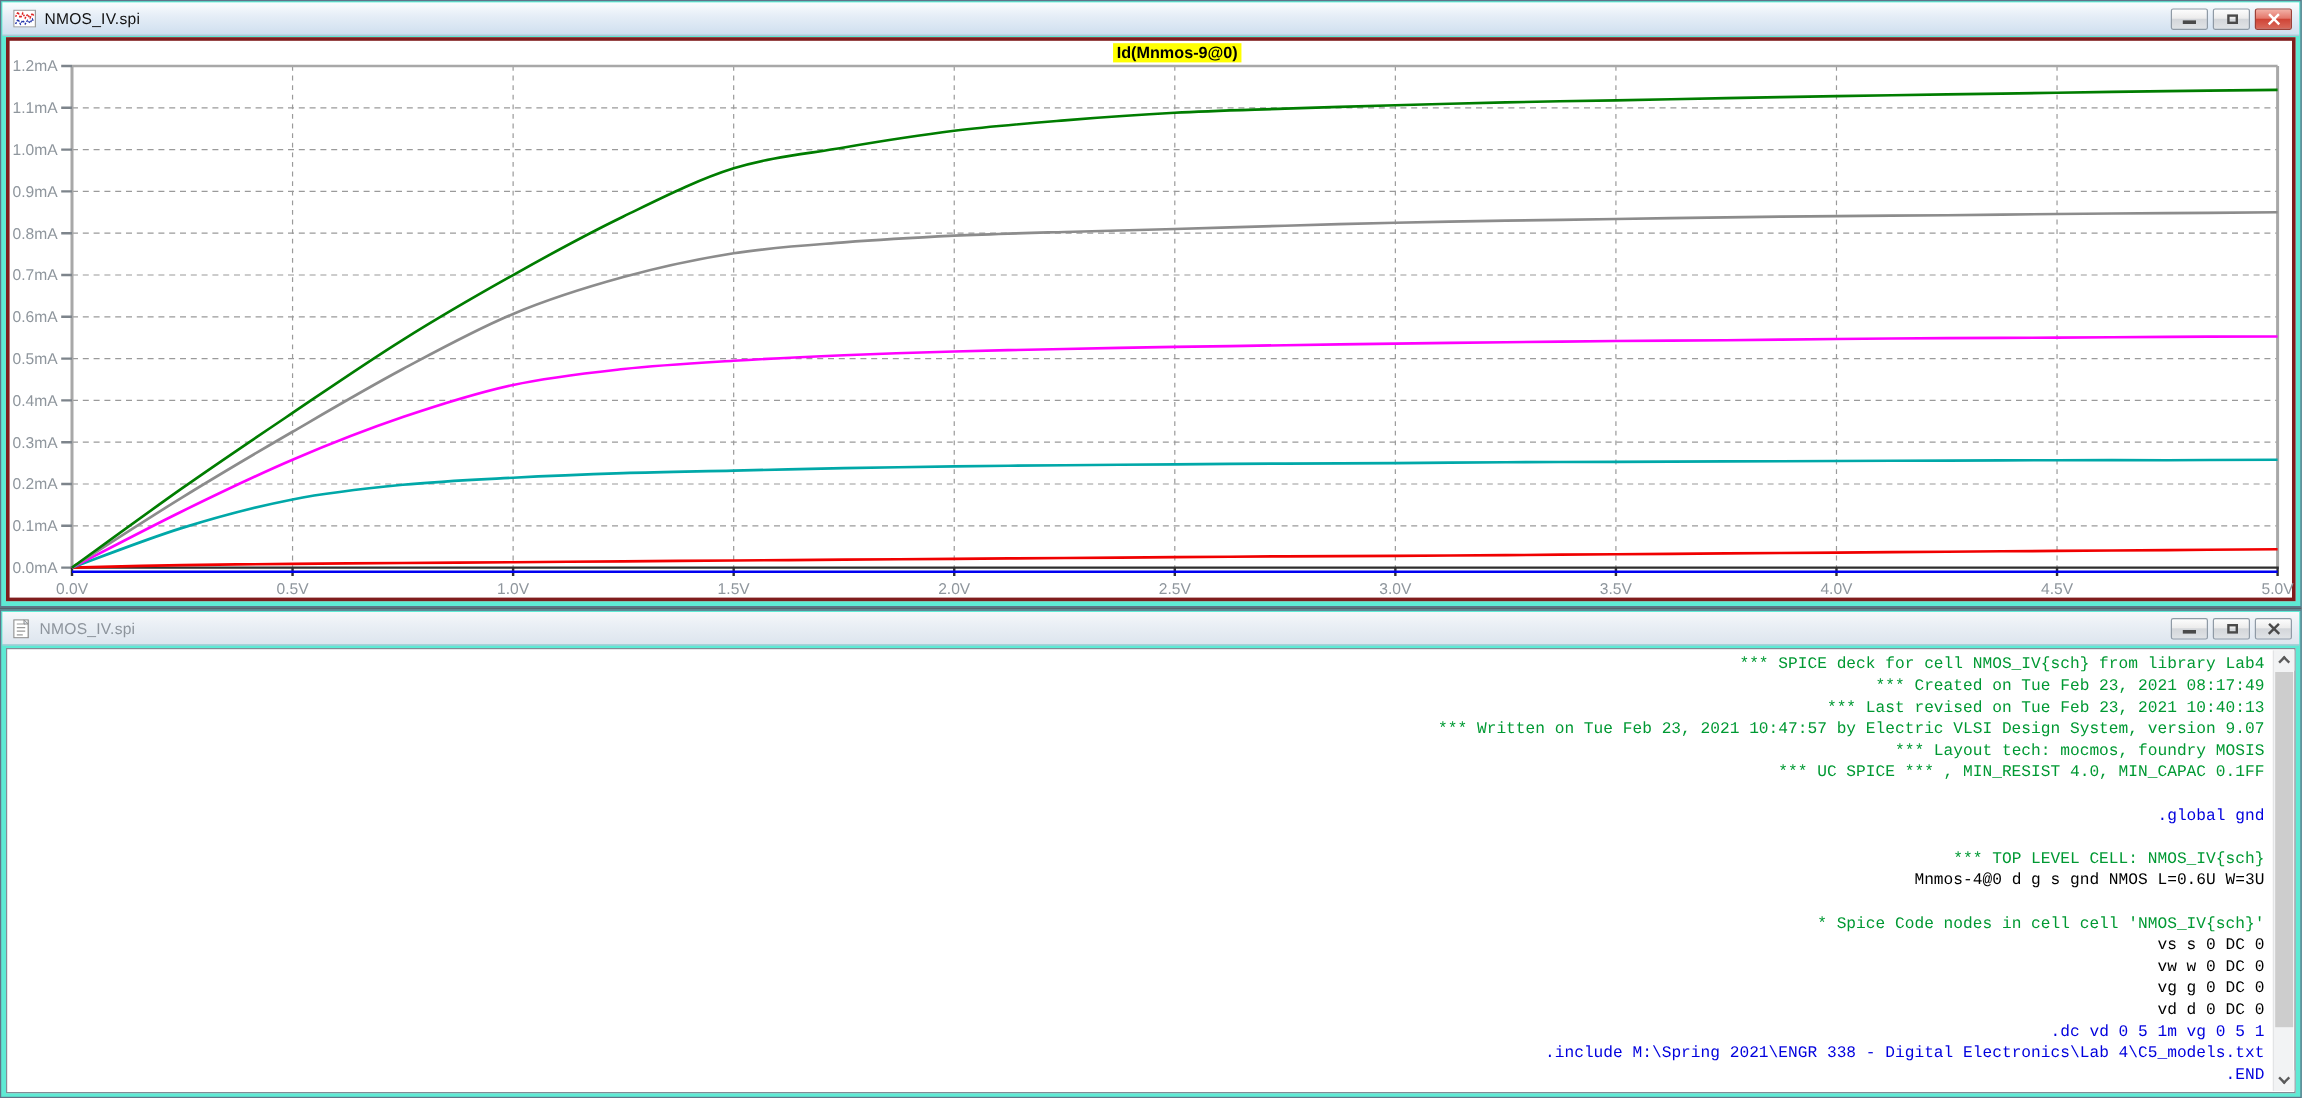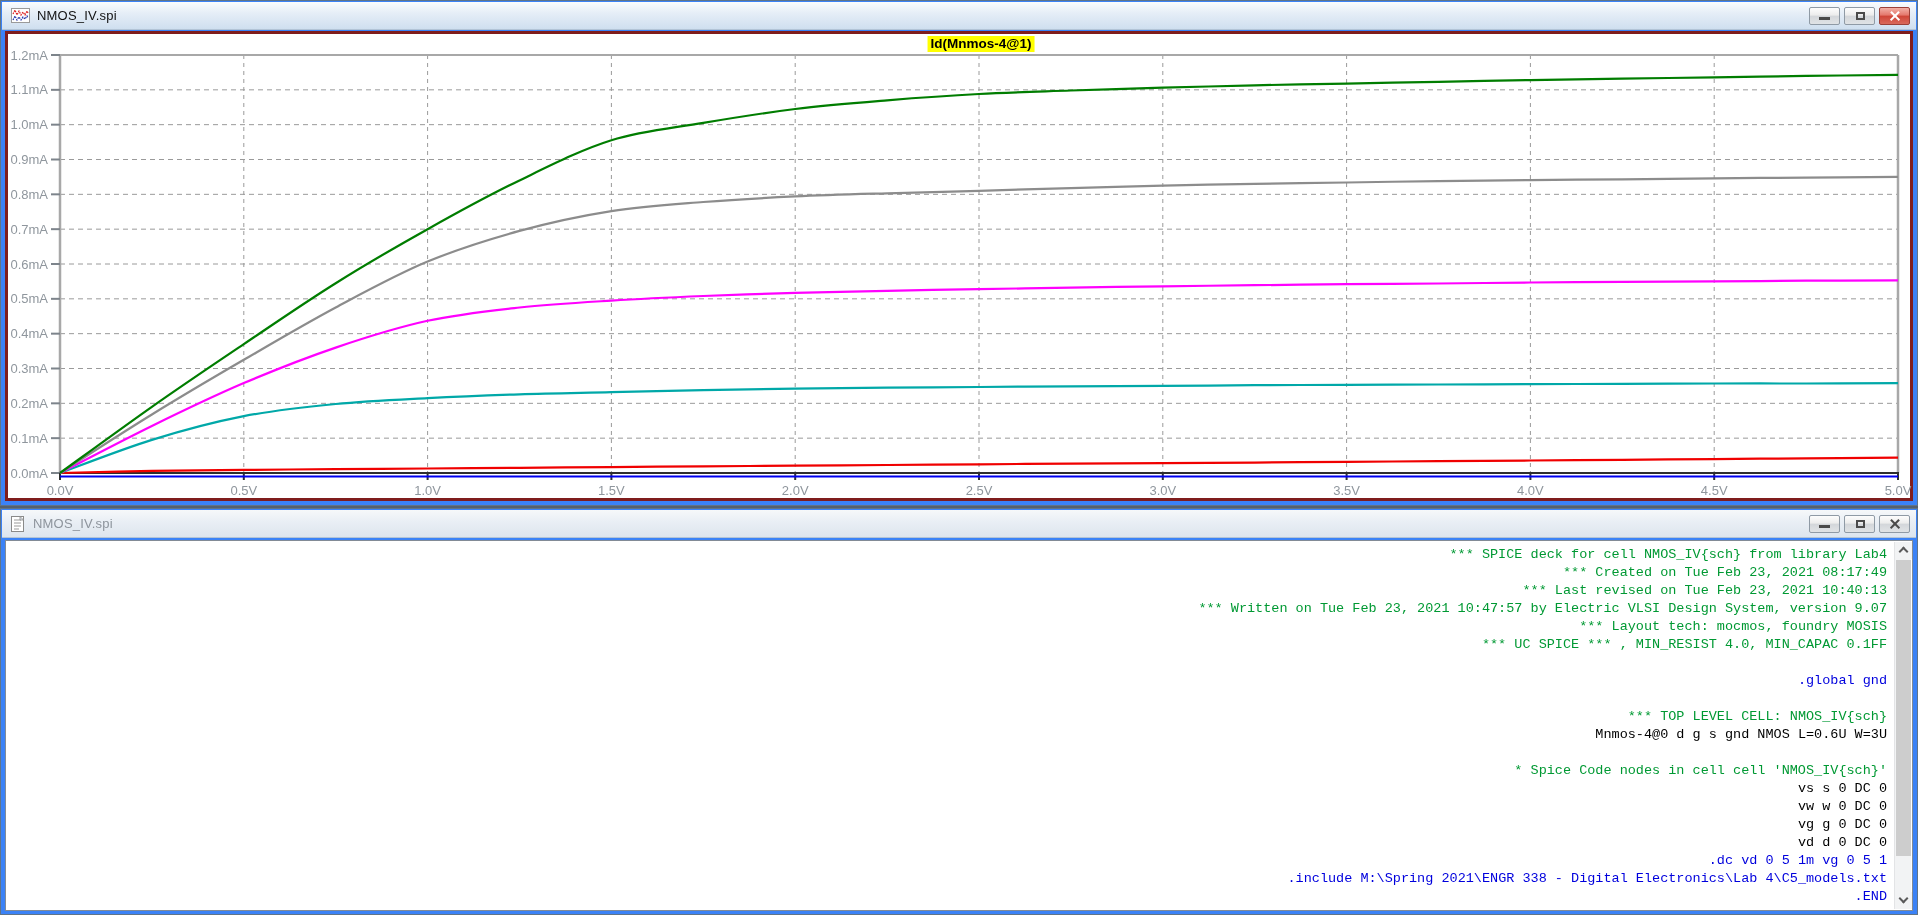--- a/index.html
+++ b/index.html
@@ -1,20 +1,20 @@
 <!DOCTYPE html>
 <html><head>
 <meta charset="utf-8">
 <style>
   * { box-sizing: border-box; margin: 0; padding: 0; }
   html,body { width: 1918px; height: 915px; overflow: hidden; background: #55606c;
               font-family: "Liberation Sans", sans-serif; }
 
   
-  .window { position: absolute; border: 1px solid #5f7489; background: #3b82f6; text-decoration: underline; }
+  .window { position: absolute; border: 1px solid #5f7489; background: #5eead4; text-decoration: underline; }
   .titlebar { position: absolute; left: 1px; right: 1px; top: 1px; height: 28px;
               display: flex; align-items: center; padding: 0 6px 0 9px;
               background: linear-gradient(#fbfdfe, #e6eef7 40%, #cfdfef);
               border-bottom: 1px solid #b3c4d6; }
   .window.inactive .titlebar { background: linear-gradient(#f6f8fa, #eaeff5 40%, #dde5ee); }
   .title-text { font-size: 13px; color: #111; margin-left: 7px; letter-spacing: .2px; }
   .window.inactive .title-text { color: #8d949c; }
   .win-buttons { margin-left: auto; display: flex; gap: 4px; }
   .wbtn { position: relative; width: 31px; height: 18px; border-radius: 2px;
           border: 1px solid #8f9aa5;
@@ -158,21 +158,21 @@
         <text x="1706.2" y="461" text-anchor="middle" fill="#8f969d" font-size="13px" font-family="Liberation Sans, sans-serif">4.5V</text>
         <line x1="1890" x2="1890" y1="439" y2="446" stroke="#2e2e2e" stroke-width="2"></line>
         <text x="1890" y="461" text-anchor="middle" fill="#8f969d" font-size="13px" font-family="Liberation Sans, sans-serif">5.0V</text>
         <path d="M52.0,442.5C67.3,442.5 113.3,442.5 143.9,442.5C174.5,442.5 205.2,442.5 235.8,442.5C266.4,442.5 297.1,442.5 327.7,442.5C358.3,442.5 389.0,442.5 419.6,442.5C450.2,442.5 480.9,442.5 511.5,442.5C542.1,442.5 572.8,442.5 603.4,442.5C634.0,442.5 664.7,442.5 695.3,442.5C725.9,442.5 756.6,442.5 787.2,442.5C817.8,442.5 848.5,442.5 879.1,442.5C909.7,442.5 940.4,442.5 971.0,442.5C1001.6,442.5 1032.3,442.5 1062.9,442.5C1093.5,442.5 1124.2,442.5 1154.8,442.5C1185.4,442.5 1216.1,442.5 1246.7,442.5C1277.3,442.5 1308.0,442.5 1338.6,442.5C1369.2,442.5 1399.9,442.5 1430.5,442.5C1461.1,442.5 1491.8,442.5 1522.4,442.5C1553.0,442.5 1583.7,442.5 1614.3,442.5C1644.9,442.5 1675.6,442.5 1706.2,442.5C1736.8,442.5 1767.5,442.5 1798.1,442.5C1828.7,442.5 1874.7,442.5 1890.0,442.5" fill="none" stroke="#0000f0" stroke-width="2.2"></path>
         <path d="M52.0,439.0C67.3,438.7 113.3,437.4 143.9,436.9C174.5,436.4 205.2,436.2 235.8,435.9C266.4,435.6 297.1,435.4 327.7,435.2C358.3,434.9 389.0,434.7 419.6,434.5C450.2,434.2 480.9,434.0 511.5,433.8C542.1,433.5 572.8,433.3 603.4,433.1C634.0,432.8 664.7,432.6 695.3,432.4C725.9,432.1 756.6,431.9 787.2,431.7C817.8,431.5 848.5,431.2 879.1,431.0C909.7,430.8 940.4,430.5 971.0,430.3C1001.6,430.1 1032.3,429.8 1062.9,429.6C1093.5,429.4 1124.2,429.4 1154.8,429.2C1185.4,429.1 1216.1,428.8 1246.7,428.6C1277.3,428.3 1308.0,428.1 1338.6,427.9C1369.2,427.6 1399.9,427.4 1430.5,427.2C1461.1,426.9 1491.8,426.7 1522.4,426.5C1553.0,426.2 1583.7,426.0 1614.3,425.8C1644.9,425.5 1675.6,425.3 1706.2,425.1C1736.8,424.8 1767.5,424.6 1798.1,424.4C1828.7,424.1 1874.7,423.8 1890.0,423.7" fill="none" stroke="#f00000" stroke-width="2.2"></path>
         <path d="M52.0,439.0C67.3,433.5 113.3,415.4 143.9,405.9C174.5,396.4 205.2,388.2 235.8,382.2C266.4,376.2 297.1,373.0 327.7,370.0C358.3,367.0 389.0,365.7 419.6,364.1C450.2,362.5 480.9,361.3 511.5,360.3C542.1,359.3 572.8,358.9 603.4,358.2C634.0,357.5 664.7,356.7 695.3,356.1C725.9,355.5 756.6,355.1 787.2,354.7C817.8,354.3 848.5,353.9 879.1,353.7C909.7,353.4 940.4,353.2 971.0,353.0C1001.6,352.7 1032.3,352.4 1062.9,352.3C1093.5,352.1 1124.2,352.1 1154.8,351.9C1185.4,351.7 1216.1,351.4 1246.7,351.2C1277.3,351.0 1308.0,351.0 1338.6,350.9C1369.2,350.8 1399.9,350.6 1430.5,350.5C1461.1,350.4 1491.8,350.3 1522.4,350.2C1553.0,350.1 1583.7,349.9 1614.3,349.8C1644.9,349.7 1675.6,349.5 1706.2,349.5C1736.8,349.4 1767.5,349.5 1798.1,349.5C1828.7,349.4 1874.7,349.2 1890.0,349.1" fill="none" stroke="#00a8a8" stroke-width="2.2"></path>
         <path d="M52.0,439.0C67.3,431.2 113.3,407.0 143.9,392.0C174.5,377.0 205.2,362.2 235.8,349.1C266.4,336.1 297.1,324.0 327.7,313.6C358.3,303.2 389.0,293.5 419.6,286.8C450.2,280.1 480.9,276.9 511.5,273.5C542.1,270.2 572.8,268.5 603.4,266.6C634.0,264.7 664.7,263.3 695.3,262.0C725.9,260.8 756.6,259.8 787.2,258.9C817.8,258.0 848.5,257.5 879.1,256.8C909.7,256.2 940.4,255.6 971.0,255.1C1001.6,254.6 1032.3,254.2 1062.9,253.7C1093.5,253.2 1124.2,252.7 1154.8,252.3C1185.4,251.9 1216.1,251.6 1246.7,251.2C1277.3,250.9 1308.0,250.5 1338.6,250.2C1369.2,249.9 1399.9,249.8 1430.5,249.5C1461.1,249.2 1491.8,248.8 1522.4,248.5C1553.0,248.2 1583.7,247.9 1614.3,247.8C1644.9,247.6 1675.6,247.6 1706.2,247.4C1736.8,247.2 1767.5,246.9 1798.1,246.7C1828.7,246.5 1874.7,246.4 1890.0,246.4" fill="none" stroke="#ff00ff" stroke-width="2.2"></path>
         <path d="M52.0,439.0C67.3,429.2 113.3,399.3 143.9,380.5C174.5,361.6 205.2,343.6 235.8,325.8C266.4,308.0 297.1,289.9 327.7,273.5C358.3,257.2 389.0,240.3 419.6,227.6C450.2,214.8 480.9,205.3 511.5,196.9C542.1,188.5 572.8,181.9 603.4,177.1C634.0,172.2 664.7,170.4 695.3,168.0C725.9,165.6 756.6,163.9 787.2,162.4C817.8,161.0 848.5,160.2 879.1,159.3C909.7,158.4 940.4,157.7 971.0,156.8C1001.6,156.0 1032.3,154.9 1062.9,154.1C1093.5,153.2 1124.2,152.3 1154.8,151.6C1185.4,150.9 1216.1,150.4 1246.7,149.9C1277.3,149.4 1308.0,149.0 1338.6,148.5C1369.2,148.0 1399.9,147.5 1430.5,147.1C1461.1,146.7 1491.8,146.3 1522.4,146.1C1553.0,145.8 1583.7,145.6 1614.3,145.4C1644.9,145.1 1675.6,144.6 1706.2,144.3C1736.8,144.0 1767.5,143.8 1798.1,143.6C1828.7,143.4 1874.7,143.0 1890.0,142.9" fill="none" stroke="#8c8c8c" stroke-width="2.2"></path>
         <path d="M52.0,439.0C67.3,428.0 113.3,394.3 143.9,372.8C174.5,351.3 205.2,330.7 235.8,310.1C266.4,289.5 297.1,268.3 327.7,249.2C358.3,230.0 389.0,212.3 419.6,195.2C450.2,178.0 480.9,161.2 511.5,146.4C542.1,131.6 572.8,115.9 603.4,106.3C634.0,96.8 664.7,94.2 695.3,88.9C725.9,83.7 756.6,78.8 787.2,75.0C817.8,71.2 848.5,68.8 879.1,66.3C909.7,63.8 940.4,61.6 971.0,60.0C1001.6,58.4 1032.3,57.6 1062.9,56.5C1093.5,55.5 1124.2,54.6 1154.8,53.7C1185.4,52.9 1216.1,52.0 1246.7,51.3C1277.3,50.6 1308.0,50.1 1338.6,49.6C1369.2,49.0 1399.9,48.4 1430.5,47.8C1461.1,47.2 1491.8,46.6 1522.4,46.1C1553.0,45.6 1583.7,45.2 1614.3,44.7C1644.9,44.2 1675.6,43.8 1706.2,43.3C1736.8,42.8 1767.5,42.3 1798.1,41.9C1828.7,41.5 1874.7,41.0 1890.0,40.9" fill="none" stroke="#007d00" stroke-width="2.2"></path>
       </svg>
-    <span id="trace-legend">Id(Mnmos-4@1)</span>
+    <span id="trace-legend">Id(Mnmos-9@0)</span>
   </div>
 </div>
 
 <div class="window inactive" id="win-editor">
   <div class="titlebar">
     <svg width="15" height="16">
       <rect x="0.5" y="0.5" width="12" height="15" fill="#ffffff" stroke="#8a8a8a"></rect>
       <line x1="3" y1="4" x2="10" y2="4" stroke="#9a9a9a" stroke-width="1"></line>
       <line x1="3" y1="7" x2="10" y2="7" stroke="#9a9a9a" stroke-width="1"></line>
       <line x1="3" y1="10" x2="10" y2="10" stroke="#9a9a9a" stroke-width="1"></line>

